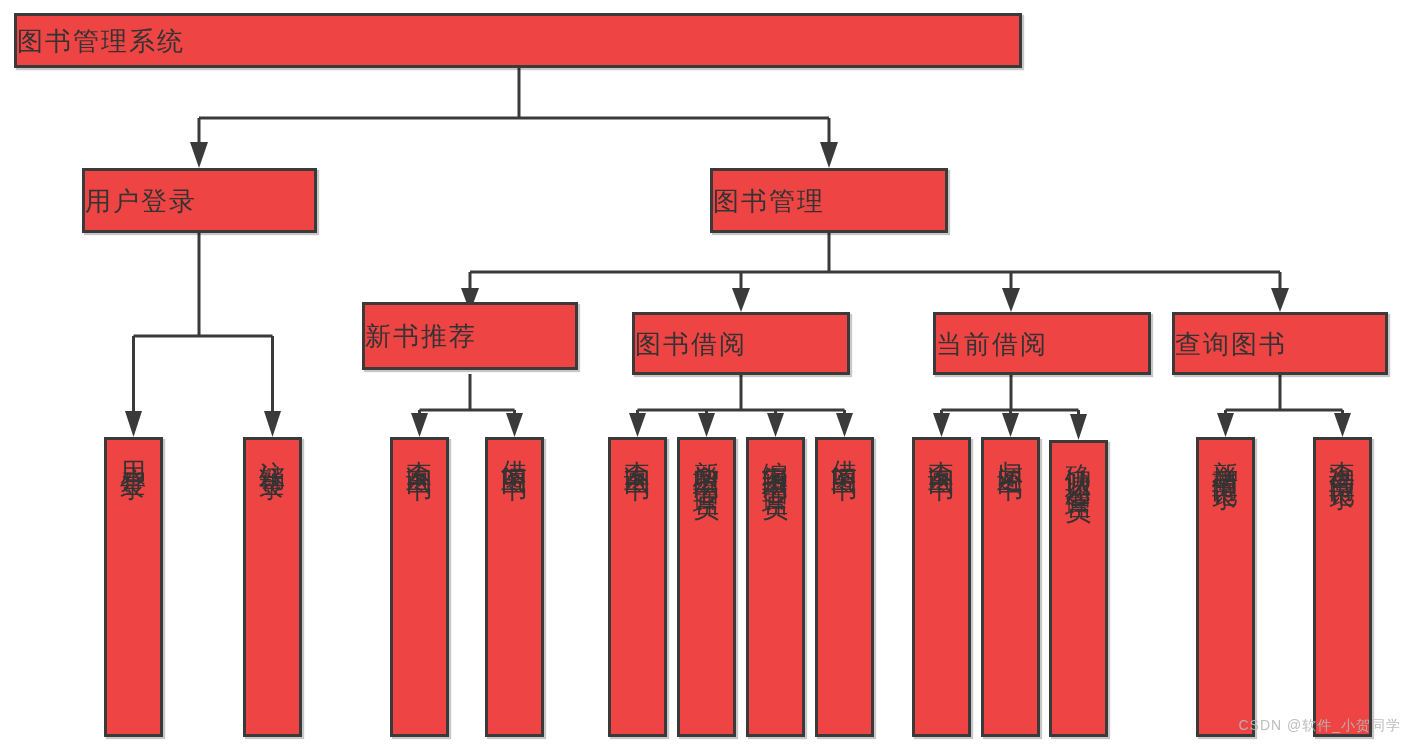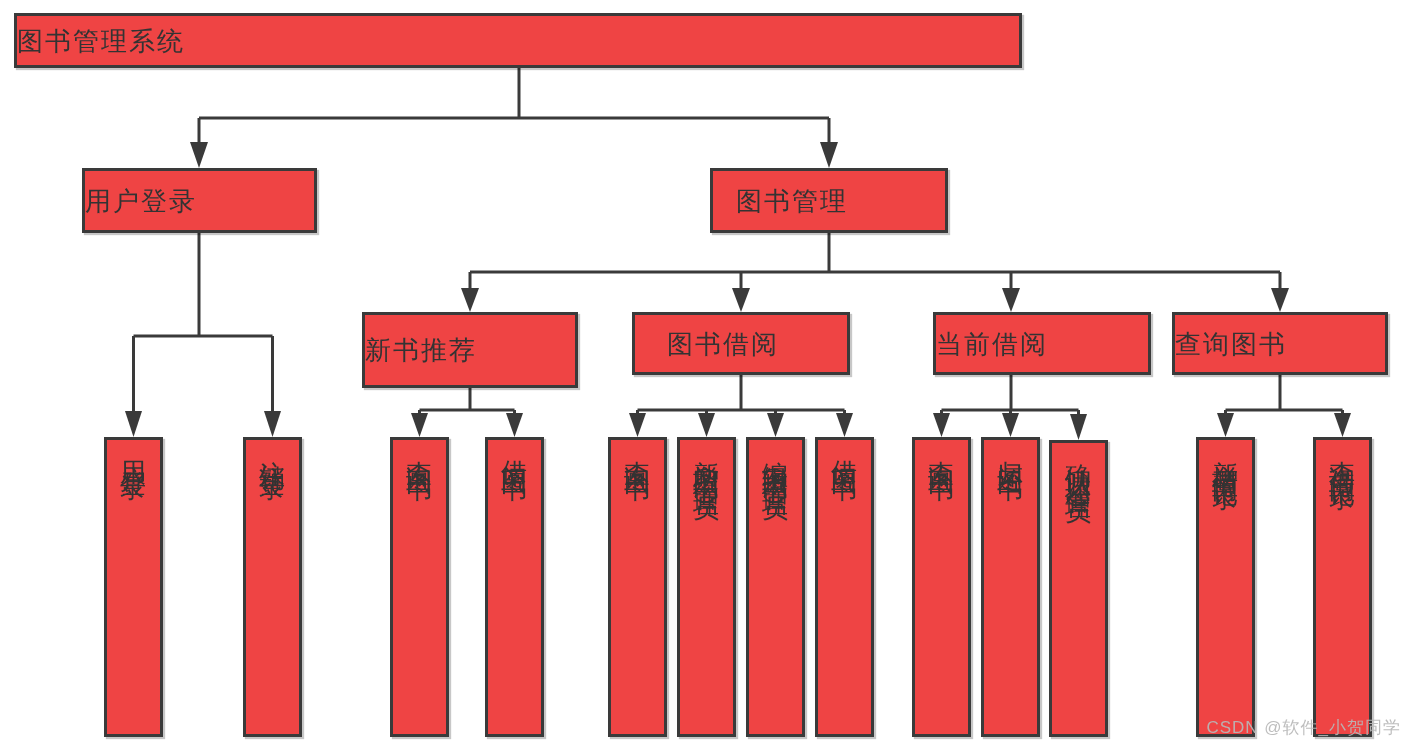--- a/index.html
+++ b/index.html
@@ -38,21 +38,21 @@
     writing-mode: vertical-rl;
     text-orientation: mixed;
     font-size: 26px;
     letter-spacing: 5px;
     line-height: 1;
   }
   .watermark {
     position: absolute;
     right: 4px;
     top: 717px;
-    font-size: 17px;
+    font-size: 14px;
     line-height: 1.25;
     color: rgba(183,183,183,0.92);
     letter-spacing: 1px;
     white-space: nowrap;
   }
 </style>
 </head>
 <body>
 
 <div class="canvas">
@@ -97,28 +97,28 @@
     </g>
   </svg>
 
   <div class="node hbox" style="left:14px; top:13px; width:1008px; height:55px;">
     <span>图书管理系统</span>
   </div>
 
   <div class="node hbox" style="left:82px; top:168px; width:235px; height:65px;">
     <span>用户登录</span>
   </div>
-  <div class="node hbox" style="left:710px; top:168px; width:238px; height:65px;padding-left:23px;">
+  <div class="node hbox" style="left:710px; top:168px; width:238px; height:65px;">
     <span>图书管理</span>
   </div>
 
-  <div class="node hbox" style="left:362px; top:312px; width:216px; height:76px;">
+  <div class="node hbox" style="left:362px; top:302px; width:216px; height:68px;">
     <span>新书推荐</span>
   </div>
-  <div class="node hbox" style="left:632px; top:312px; width:218px; height:63px;padding-left:32px;">
+  <div class="node hbox" style="left:632px; top:312px; width:218px; height:63px;">
     <span>图书借阅</span>
   </div>
   <div class="node hbox" style="left:902px; top:312px; width:218px; height:63px;margin-left:31px;">
     <span>当前借阅</span>
   </div>
   <div class="node hbox" style="left:1172px; top:312px; width:216px; height:63px;">
     <span>查询图书</span>
   </div>
 
   <div class="node vbox" style="left:104px; top:437px; width:59px; height:300px;">

